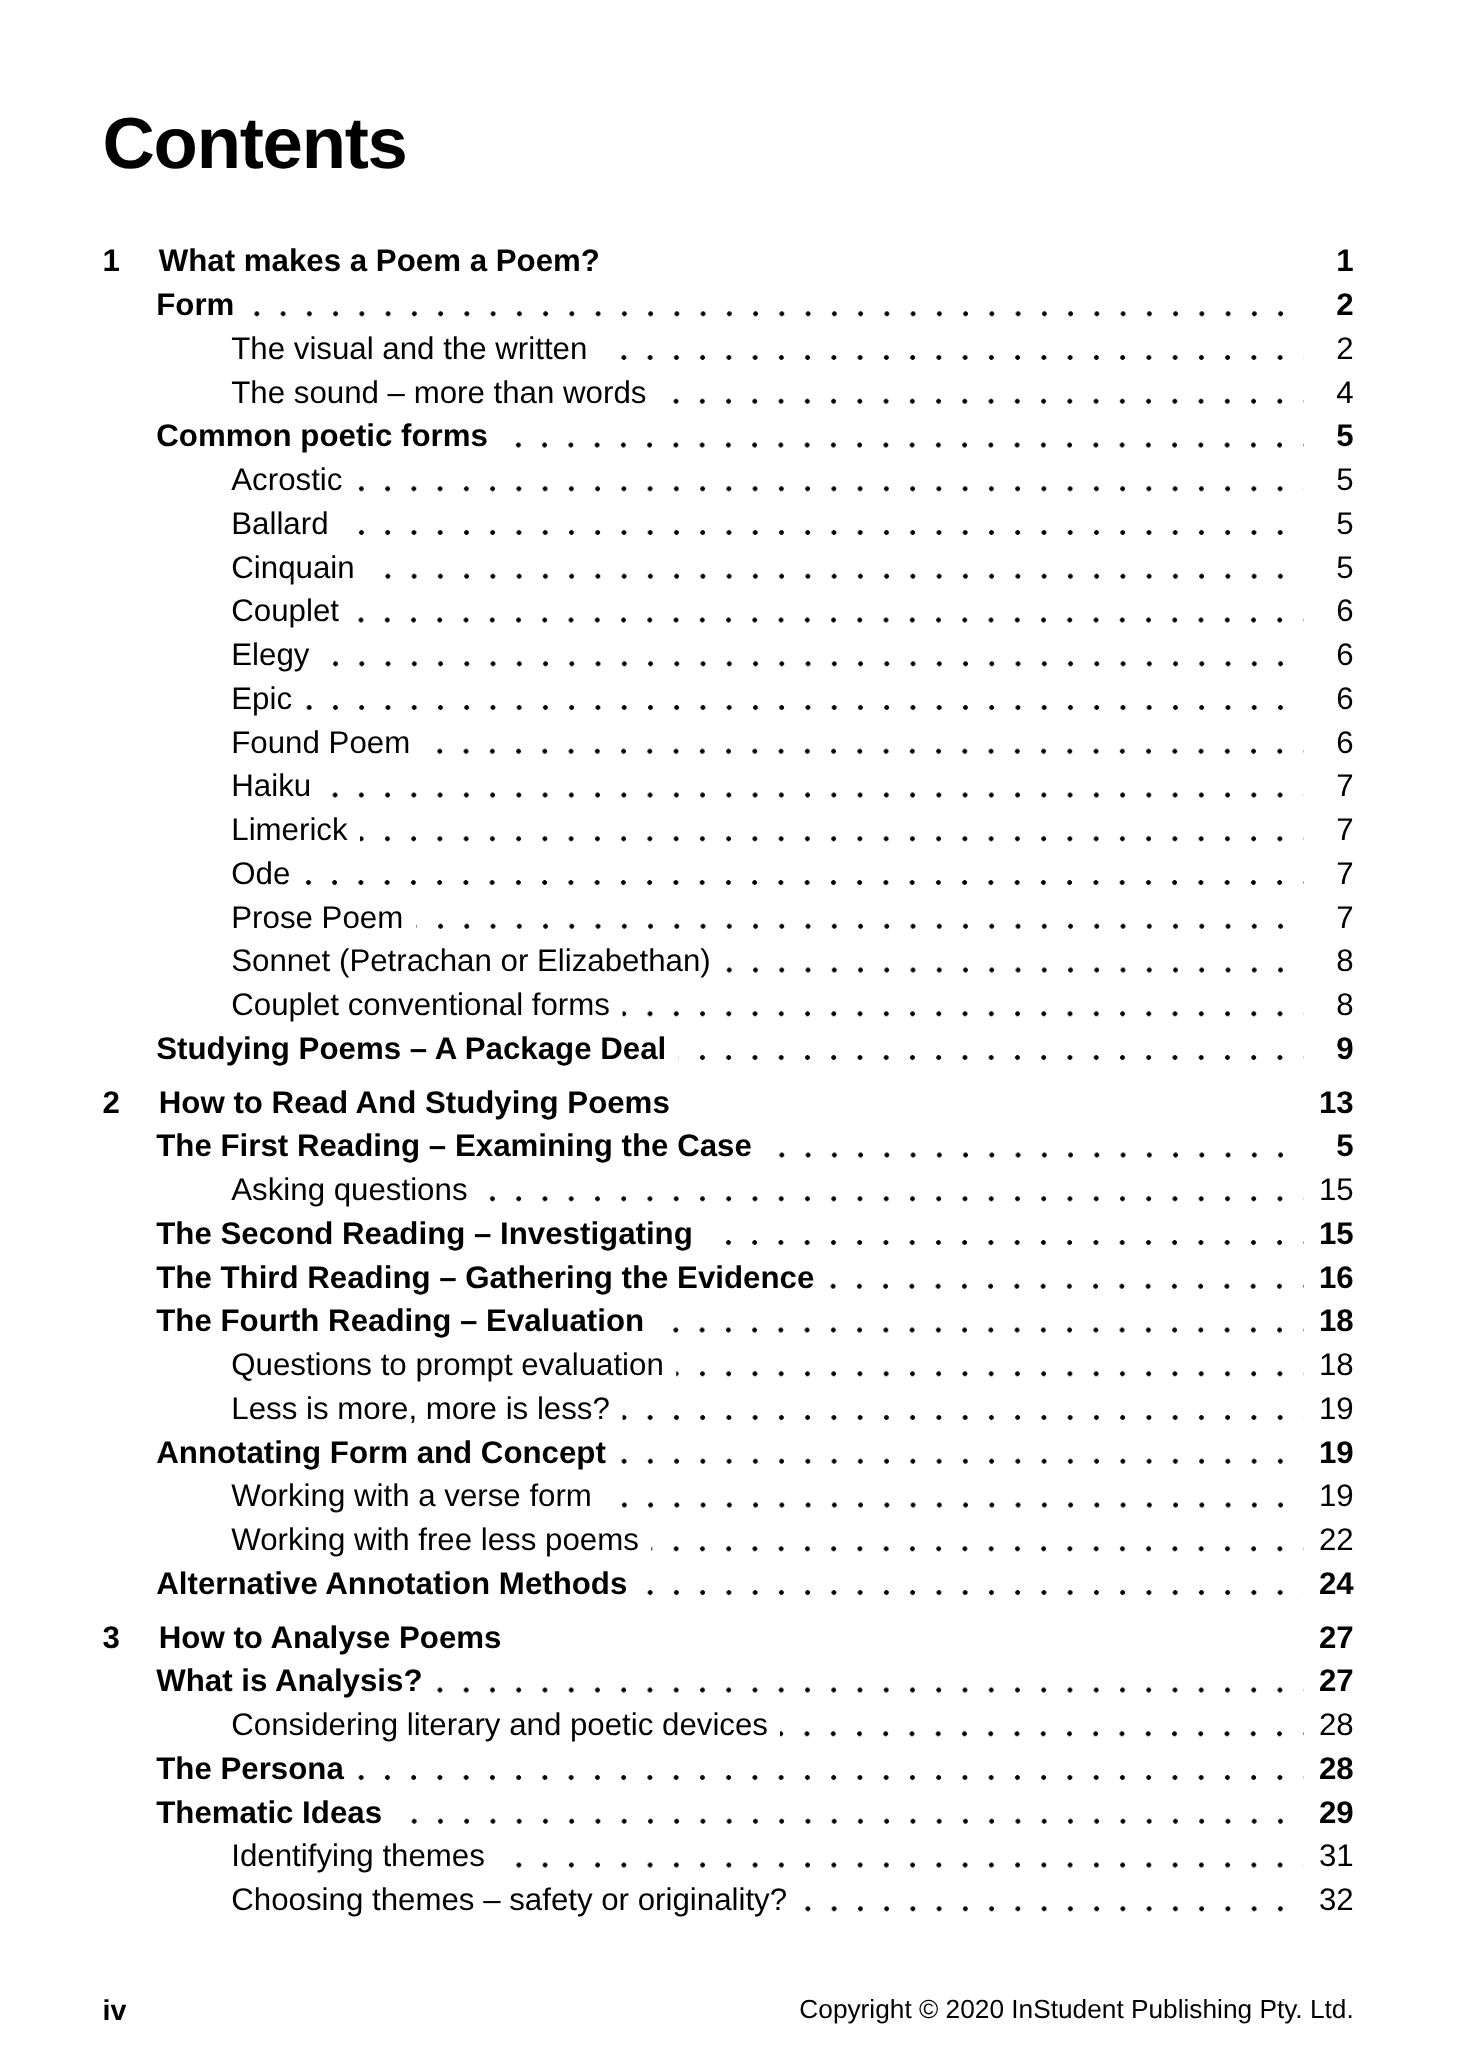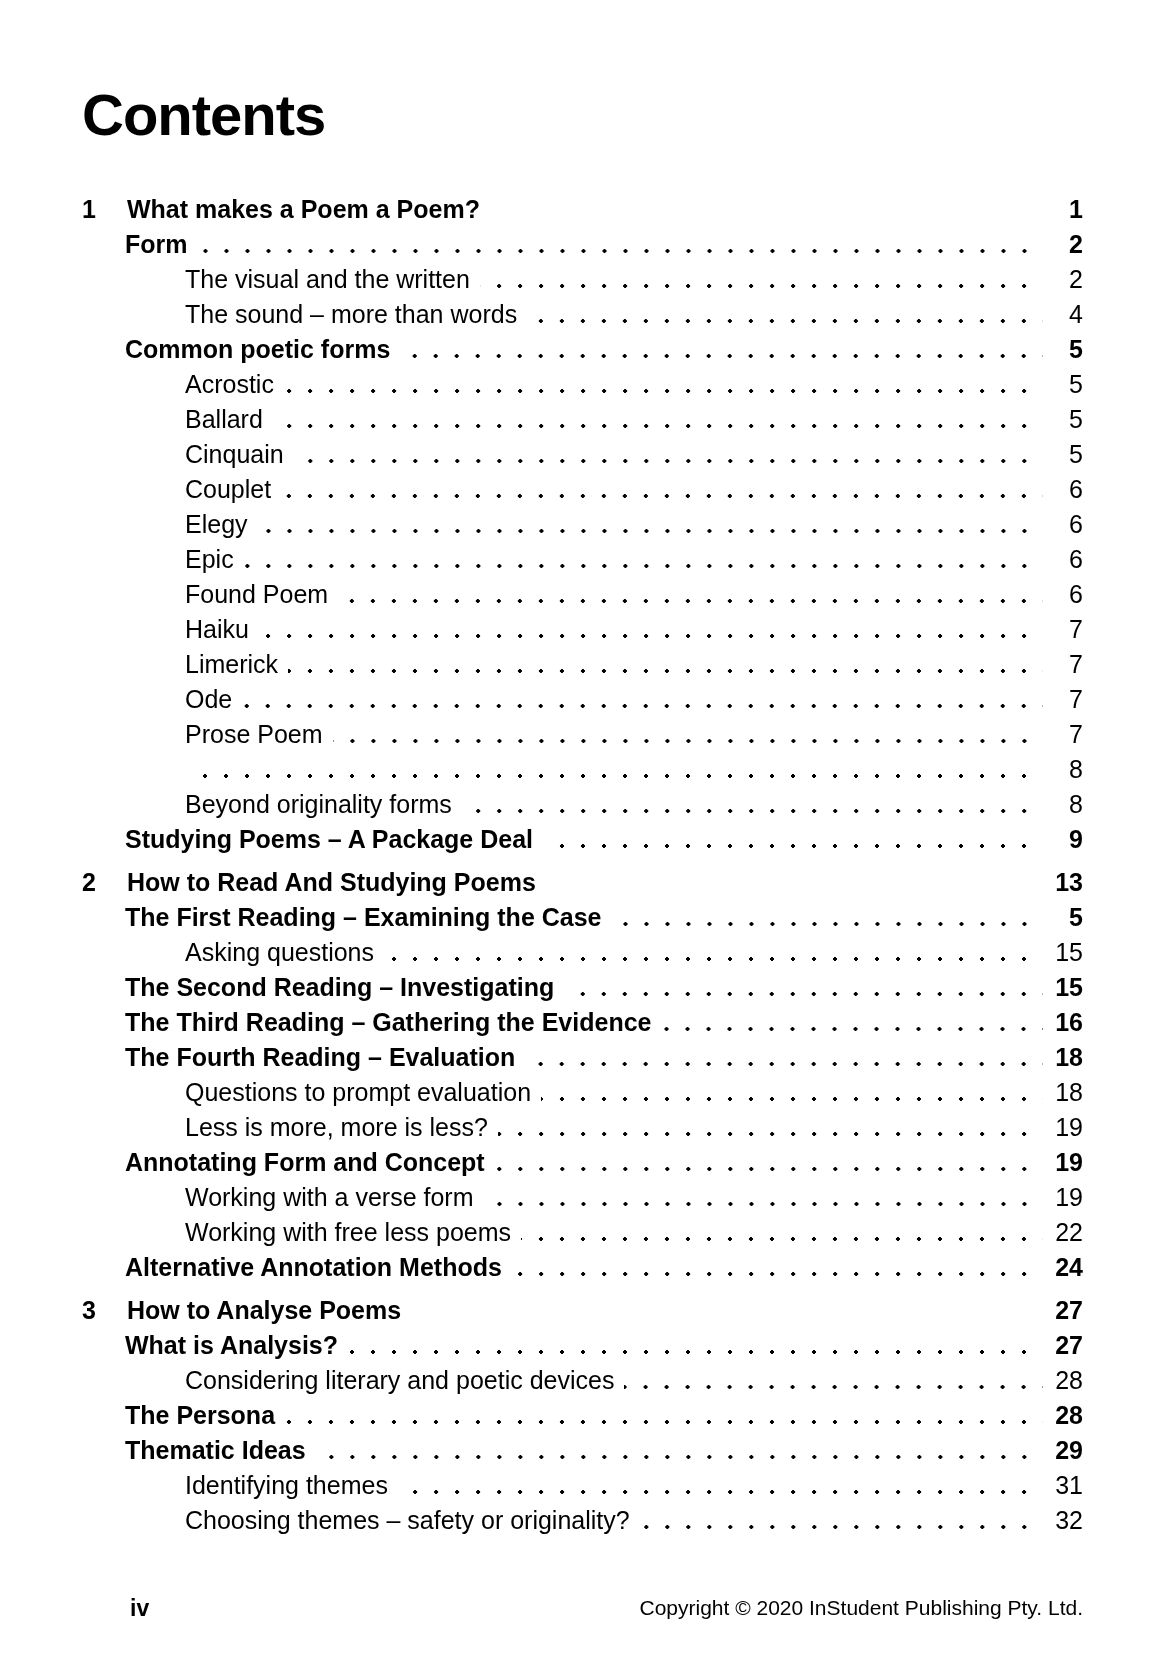--- a/index.html
+++ b/index.html
@@ -76,21 +76,20 @@
     top: 1596px;
     width: 1001px;
     font-size: 21px;
   }
   .footer .pagelabel {
     position: absolute;
     left: 0;
     top: -1px;
     font-size: 23px;
     font-weight: bold;
-    margin-left: 48px;
   }
   .footer .copyright {
     text-align: right;
   }
 </style>
 </head>
 <body>
 
 <div class="page">
 
@@ -188,26 +187,27 @@
     <span class="pagenum">7</span>
   </div>
       <div class="row subsection">
 
     <span class="label">Prose Poem</span>
     <span class="leader"></span>
     <span class="pagenum">7</span>
   </div>
       <div class="row subsection">
 
+    <span class="label">Sonnet (Petrachan or Elizabethan)</span>
     <span class="leader"></span>
     <span class="pagenum">8</span>
   </div>
       <div class="row subsection">
 
-    <span class="label">Beyond originality forms</span>
+    <span class="label">Couplet conventional forms</span>
     <span class="leader"></span>
     <span class="pagenum">8</span>
   </div>
       <div class="row section">
 
     <span class="label">Studying Poems – A Package Deal</span>
     <span class="leader"></span>
     <span class="pagenum">9</span>
   </div>
       <div class="row chapter">

